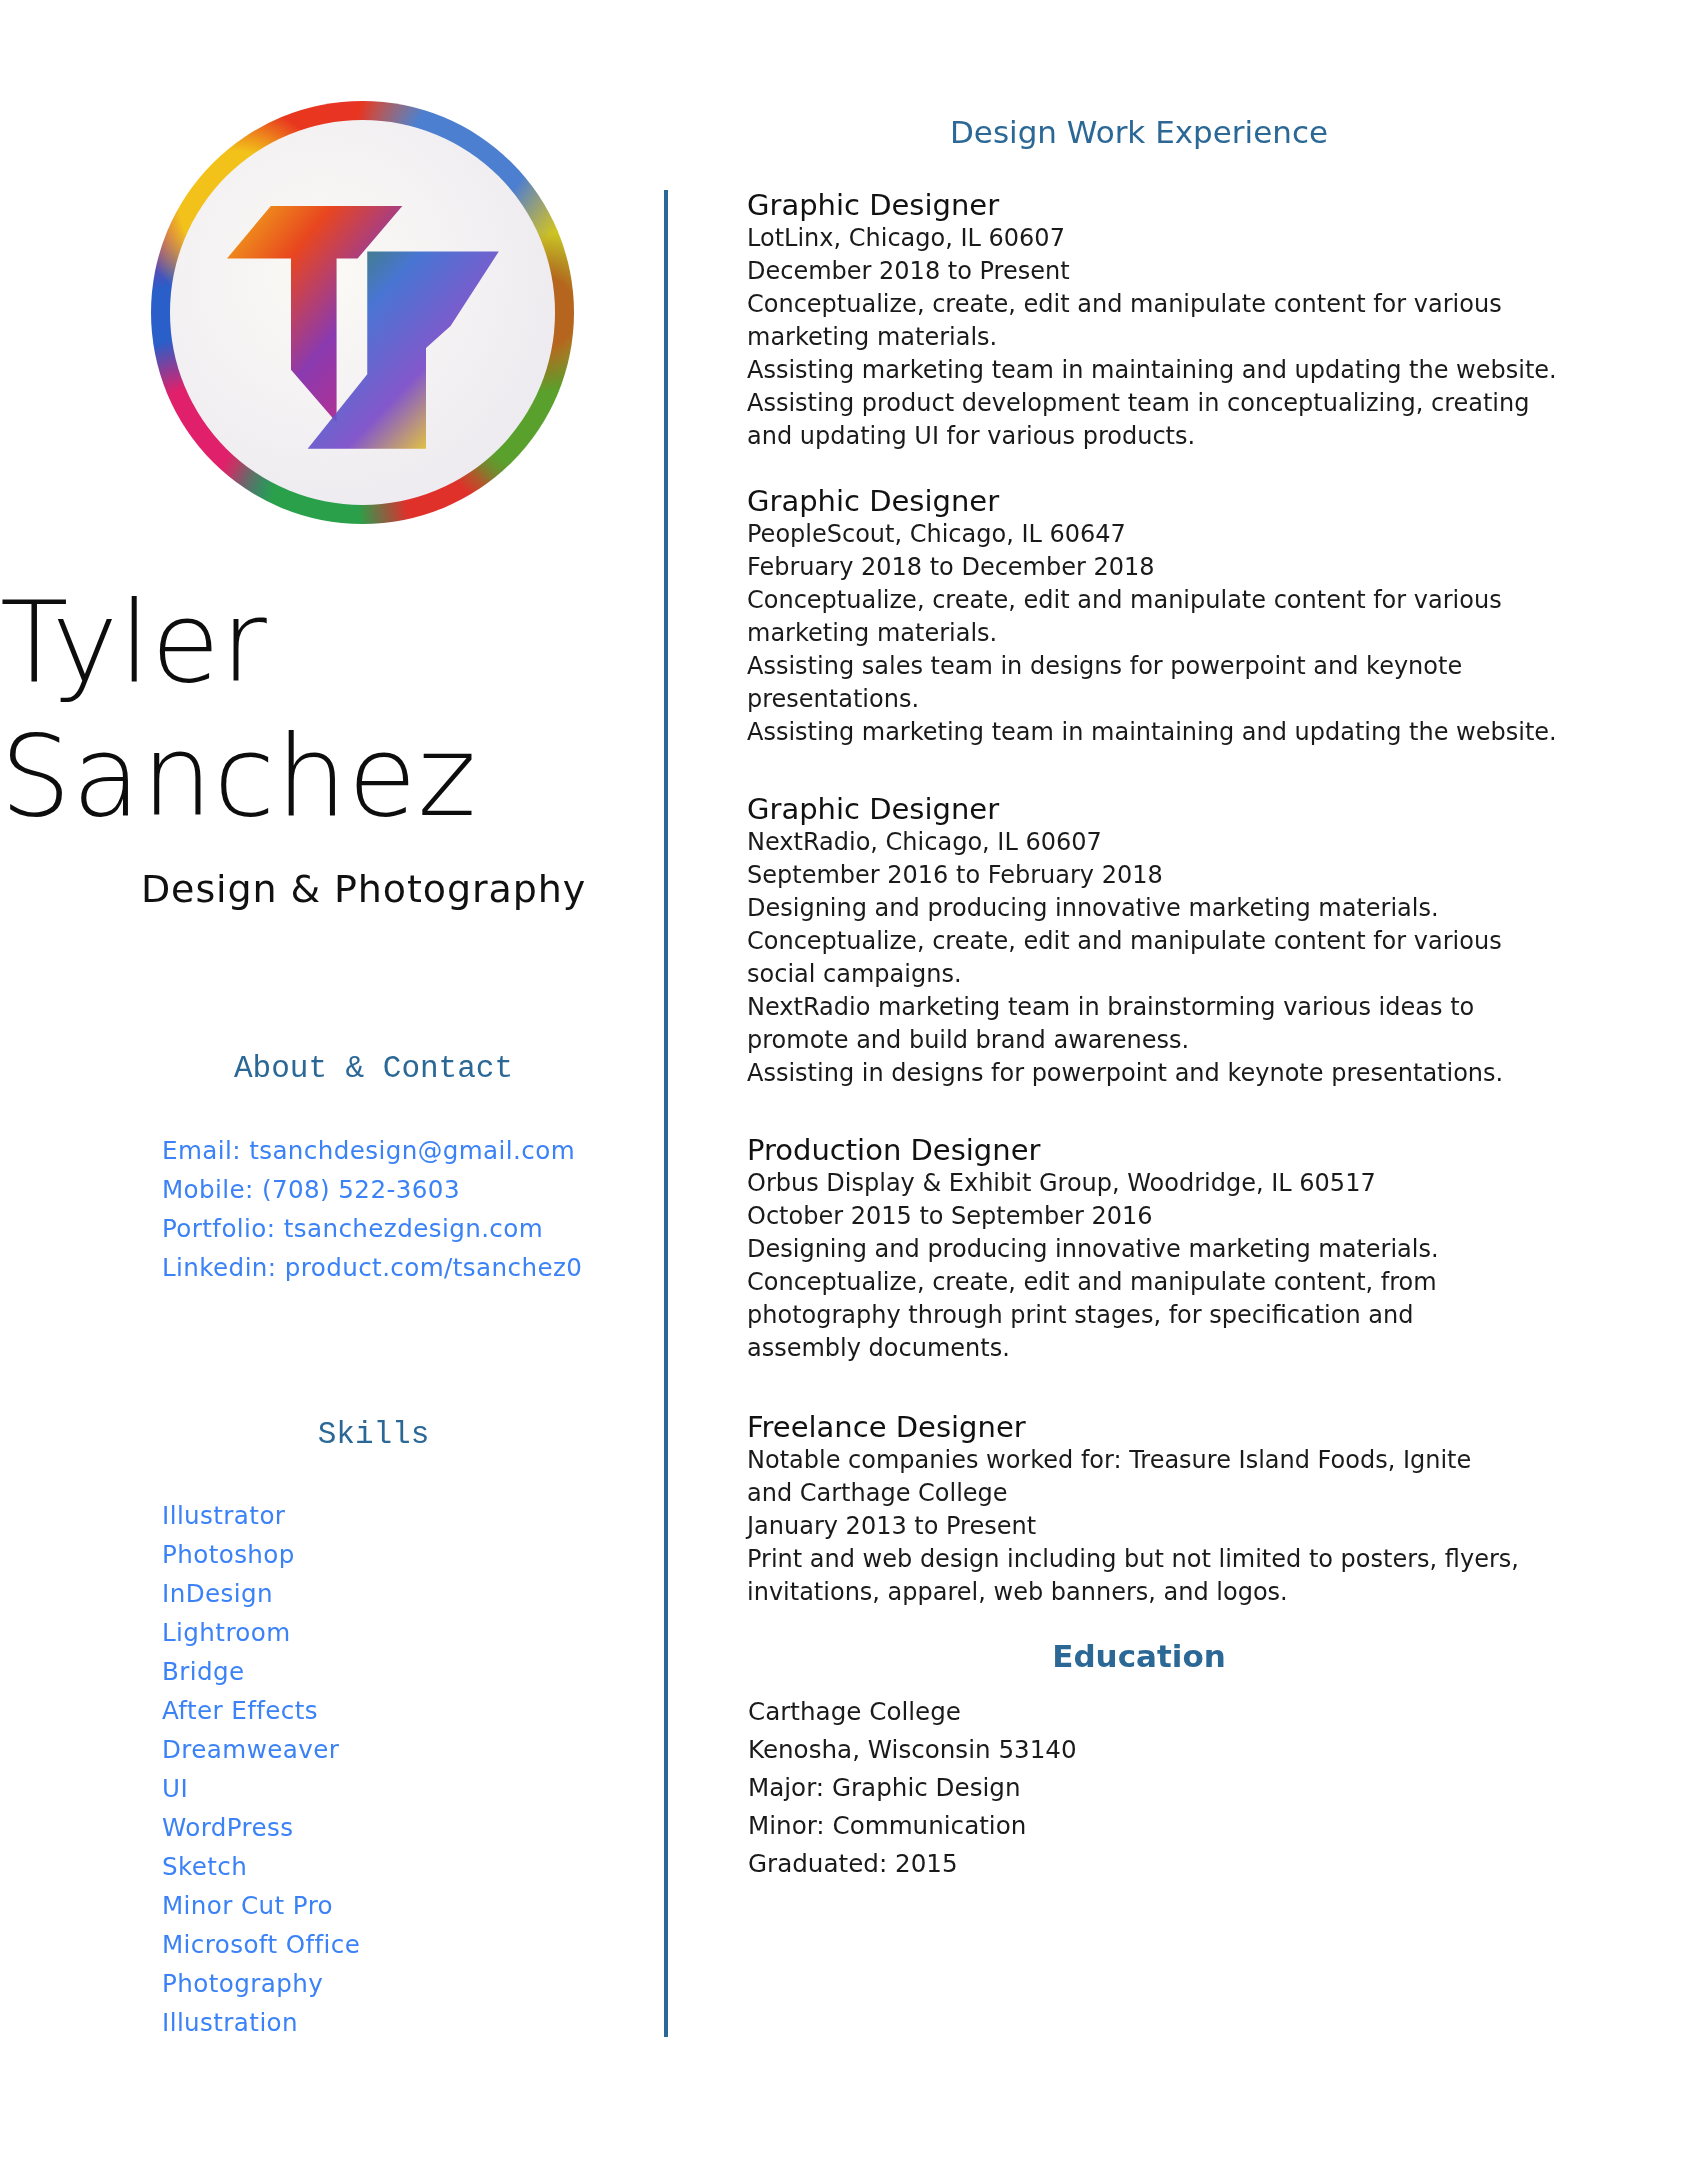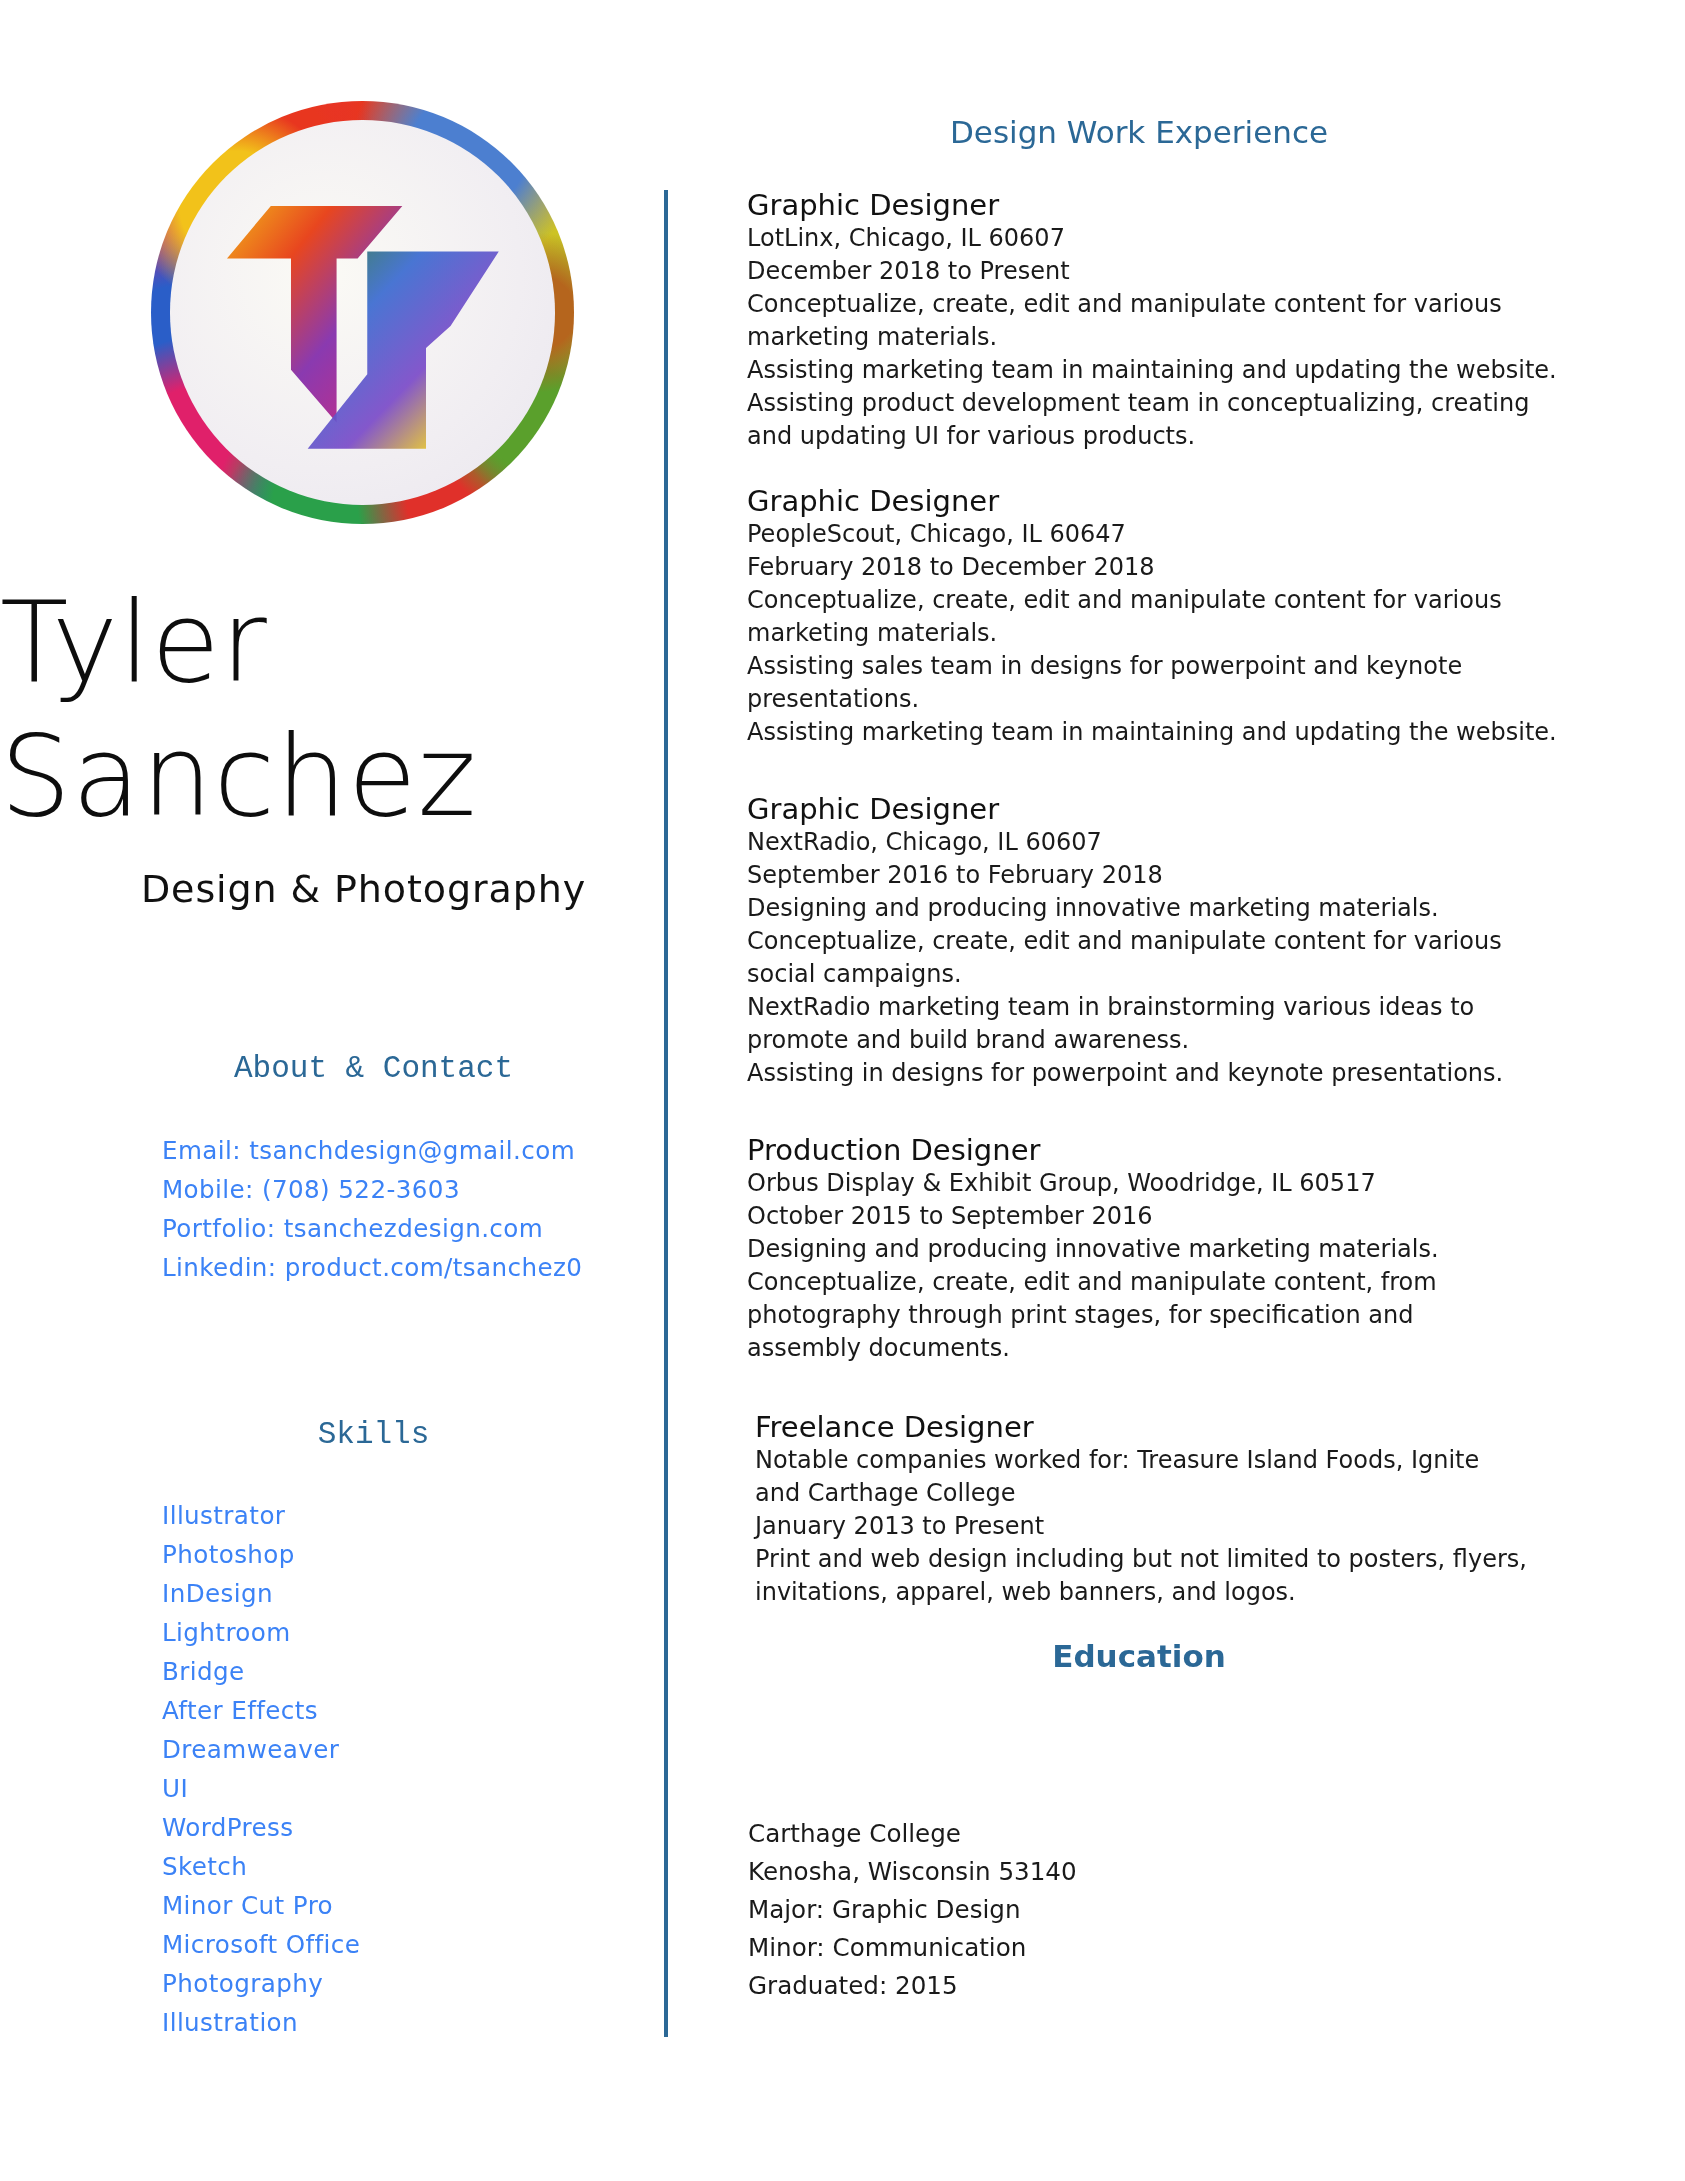--- a/index.html
+++ b/index.html
@@ -141,30 +141,30 @@
 <div class="abs job" style="top:1134px;">
   <div class="title">Production Designer</div>
   <div>Orbus Display &amp; Exhibit Group, Woodridge, IL 60517</div>
   <div>October 2015 to September 2016</div>
   <div>Designing and producing innovative marketing materials.</div>
   <div>Conceptualize, create, edit and manipulate content, from</div>
   <div>photography through print stages, for specification and</div>
   <div>assembly documents.</div>
 </div>
 
-<div class="abs job" style="top:1411px;margin-left:8px;">
+<div class="abs job" style="top:1411px;">
   <div class="title">Freelance Designer</div>
   <div>Notable companies worked for: Treasure Island Foods, Ignite</div>
   <div>and Carthage College</div>
   <div>January 2013 to Present</div>
   <div>Print and web design including but not limited to posters, flyers,</div>
   <div>invitations, apparel, web banners, and logos.</div>
 </div>
 
 <div class="abs section-head right-head" style="top:1638px;font-weight:bold;">Education</div>
-<div class="abs edu" style="top:1815px;">
+<div class="abs edu" style="top:1693px;">
   <div>Carthage College</div>
   <div>Kenosha, Wisconsin 53140</div>
   <div>Major: Graphic Design</div>
   <div>Minor: Communication</div>
   <div>Graduated: 2015</div>
 </div>
 
 
 </body></html>

